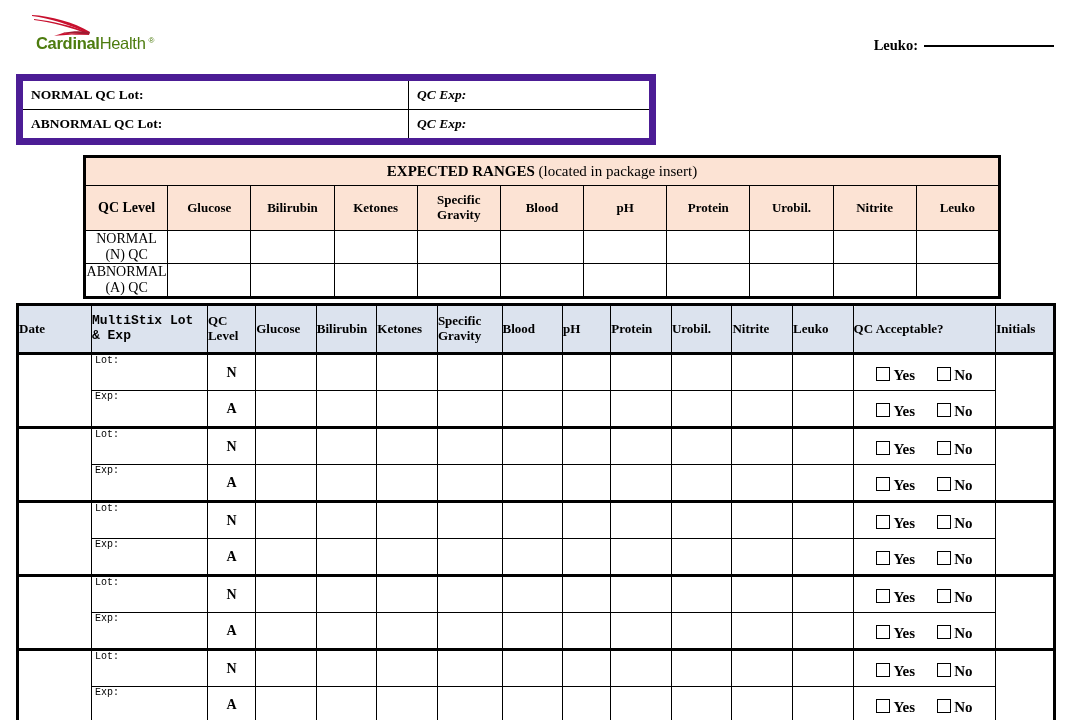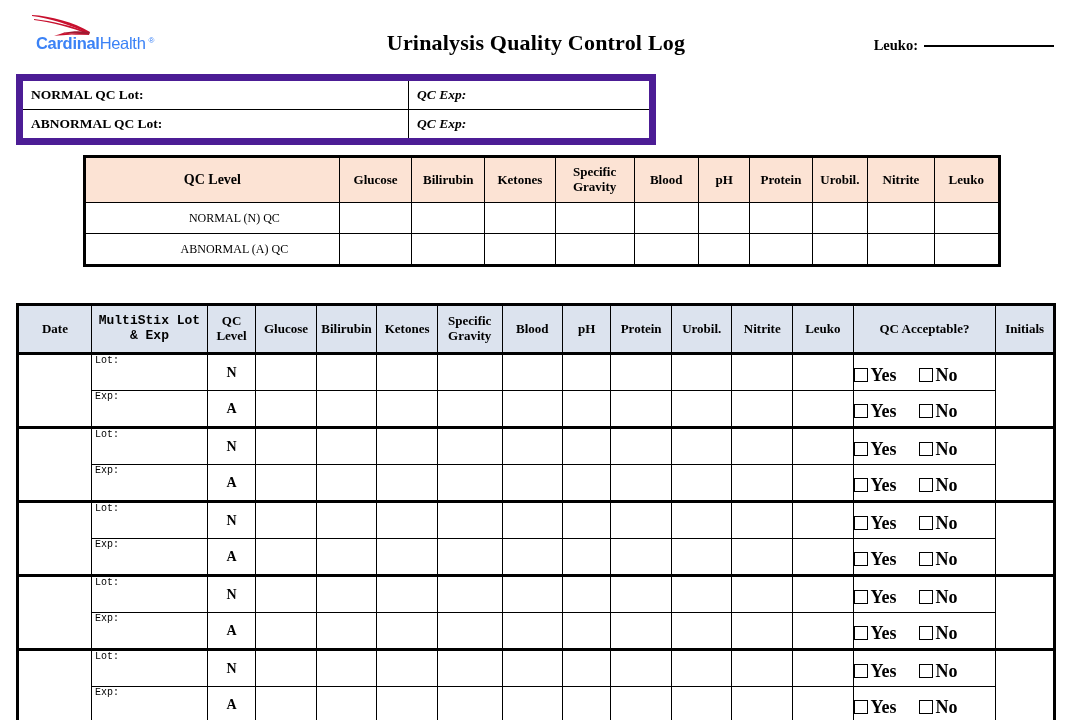--- a/index.html
+++ b/index.html
@@ -36,21 +36,21 @@
     height: 22px;
   }
   .logo-text {
     position: absolute;
     left: 14px;
     top: 20px;
     font-family: "Liberation Sans", "DejaVu Sans", sans-serif;
     font-size: 16.5px;
     letter-spacing: -0.3px;
     white-space: nowrap;
-    color: #3b82f6;
+    color: #4d7c0f;
   }
   .logo-text b { font-weight: bold; }
   .logo-text .reg {
     font-size: 8px;
     vertical-align: super;
     margin-left: 3px;
   }
 
   .doc-title {
     position: absolute;
@@ -162,43 +162,41 @@
     background: #fce3d4;
     font-weight: bold;
     font-size: 13px;
     text-align: center;
     height: 44px;
     line-height: 1.12;
   }
   .ranges .lvl-hdr { font-size: 14px; }
   .ranges .lvl-cell {
     text-align: center;
-    font-size: 12px;
+    font-size: 14px;
     height: 30px;
-    padding-left: 44px;
   }
   .ranges .blank { height: 30px; }
 
   
   .log-wrap {
     position: absolute;
     left: 16px;
     top: 303px;
     width: 1040px;
   }
   .log {
     width: 1040px;
     border: 3px solid #000;
     border-collapse: collapse;
   }
   .log td { border: 1.5px solid #000; }
   .log thead td {
     background: #dce3ee;
     font-weight: bold;
-    text-align: center;
     font-size: 13px;
     height: 46px;
     line-height: 1.12;
   }
   .log .grp-top td { border-top: 3px solid #000; }
 
   .cell-date { width: 70px; }
   .cell-lot  { width: 112px; font-family: Liberation Mono, monospace; }
   .cell-lvl  { width: 46px; }
   .cell-an   { width: 58px; }
@@ -216,22 +214,22 @@
     line-height: 1;
   }
   .lvlmark {
     text-align: center;
     font-weight: bold;
     font-size: 14px;
   }
   .rowcell { height: 34px; }
 
   .qccell {
-    text-align: left;
-    font-size: 18px;
+    text-align: center;
+    font-size: 15px;
     font-weight: bold;
     white-space: nowrap;
     padding-top: 6px;
   }
   .cb {
     display: inline-block;
     width: 12px;
     height: 12px;
     border: 1.5px solid #000;
     background: #fff;
@@ -249,21 +247,20 @@
     <svg class="logo-mark" viewBox="0 0 72 22">
       <path d="M2,1 C20,2 44,8 60,18 L58,19 C40,11 20,4 2,2 Z" fill="#c8102e"></path>
       <path d="M4,5 C22,7 44,12 60,19 L58,20 C42,14 22,8 4,6 Z" fill="#c8102e"></path>
       <path d="M60,18 C50,17 42,17 33,19 C42,19 50,20 59,21 Z" fill="#9e1b32"></path>
       <path d="M33,19 C30,20 27,21 24,21.8 C30,21.6 36,21 42,20.4 Z" fill="#c8102e"></path>
       <path d="M59,20.5 C48,21 40,20.6 33,19.2 L34,18.6 C42,19.6 50,20 59,20.1 Z" fill="#c8102e"></path>
     </svg>
     <div class="logo-text"><b>Cardinal</b><span>Health</span><span class="reg">®</span></div>
   </div>
 
-  <div class="doc-title">Urinalysis Quality Control Log</div>
 
   <div class="year-block">
     <span>Leuko:</span><span class="year-rule"></span>
   </div>
 </div>
 
 <div class="infowrap">
 
   <table class="info-table">
     <tbody>
@@ -276,20 +273,23 @@
       <td class="info-exp">QC Exp:</td>
     </tr>
   </tbody>
     </table>
 
 </div>
 
 <div class="ranges-wrap">
   <table class="ranges">
     <tbody id="ranges-body">
+        <tr>
+          <td class="title-cell" colspan="11"><b>EXPECTED RANGES</b><span> (located in package insert)</span></td>
+        </tr>
         <tr>
           <td class="hdr lvl-hdr" style="width: 240px;">QC Level</td>
           <td class="hdr" style="width: 68px;">Glucose</td>
           <td class="hdr" style="width: 68px;">Bilirubin</td>
           <td class="hdr" style="width: 66px;">Ketones</td>
           <td class="hdr" style="width: 74px;">Specific Gravity</td>
           <td class="hdr" style="width: 60px;">Blood</td>
           <td class="hdr" style="width: 48px;">pH</td>
           <td class="hdr" style="width: 58px;">Protein</td>
           <td class="hdr" style="width: 52px;">Urobil.</td>

